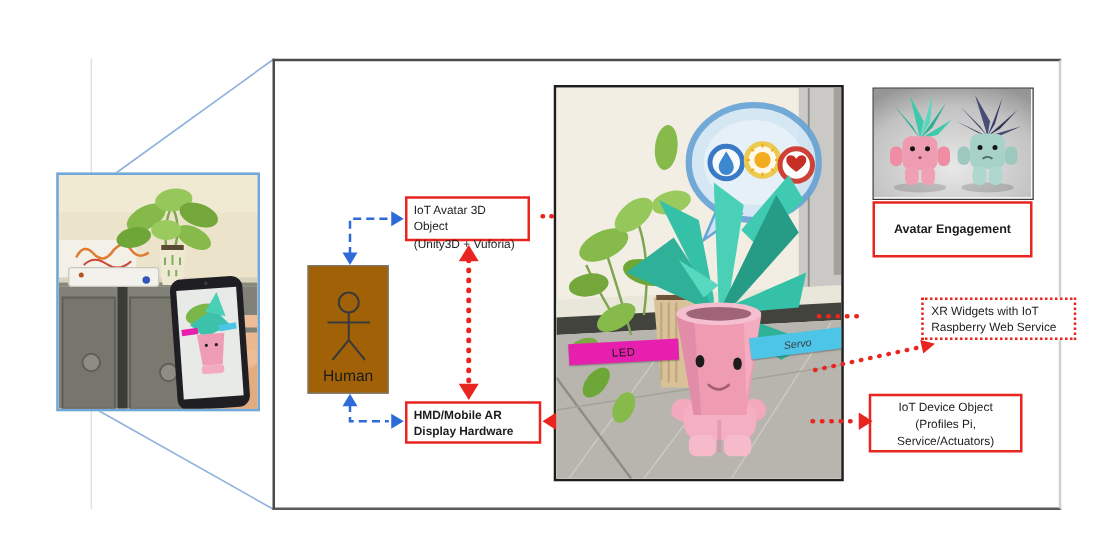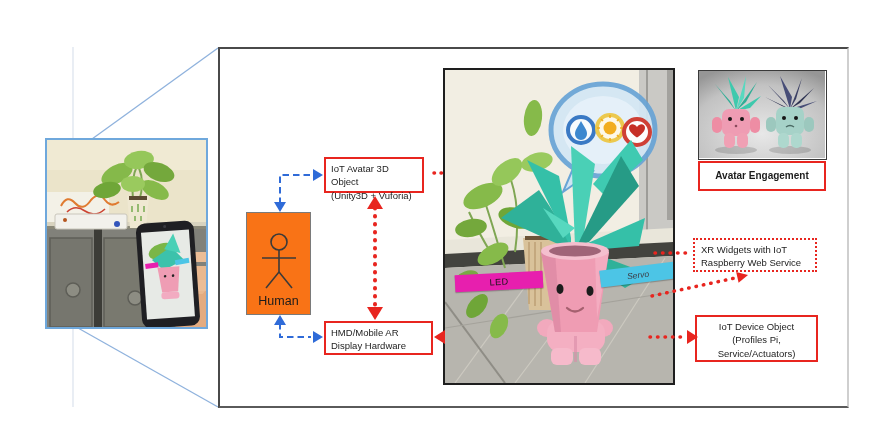--- a/index.html
+++ b/index.html
@@ -14,26 +14,26 @@
   .big-box{
     left:218px;top:47px;width:631px;height:361px;background:#ffffff;
     border-top:2px solid #4a4a4a;border-bottom:2px solid #5a5a5a;
     border-left:2px solid #4a4a4a;border-right:2px solid #cfcfcf;
     box-sizing:border-box;z-index:1;
   }
   
   .node{position:absolute;background:#ffffff;color:#1c1c1c;z-index:3;box-sizing:border-box;
         font-size:9.5px;line-height:1.4;padding:3px 5px;}
   .red-solid{border:2px solid #e8251f;}
-  .red-dotted{border:2px dotted #e8251f;}
+  .red-dotted{border:2px dotted #e8251f;margin-left:44px;}
   .node-iot-avatar{left:324px;top:157px;width:100px;height:36px;}
-  .node-hmd{left:324px;top:321px;width:109px;height:34px;}
+  .node-hmd{left:324px;top:321px;width:109px;height:34px;font-weight:bold;}
   .node-xr{left:693px;top:238px;width:124px;height:34px;padding:3px 6px;}
   .node-device{left:695px;top:315px;width:123px;height:47px;text-align:center;}
-  .node-profiles-label{left:698px;top:161px;width:128px;height:30px;text-align:center;
+  .node-profiles-label{left:698px;top:161px;width:128px;height:45px;text-align:center;
         font-weight:bold;font-size:10px;display:flex;flex-direction:column;justify-content:center;}
   .node-human{left:246px;top:212px;width:65px;height:103px;border:1.5px solid #7a7a7a;
         display:flex;flex-direction:column;align-items:center;justify-content:flex-end;
         padding:6px 0 4px 0;}
   .human-label{font-size:12.5px;color:#1c1c1c;margin-top:3px;}
   
   .left-photo{
     left:45px;top:138px;width:163px;height:191px;border:2px solid #6fa8dc;
     box-sizing:border-box;overflow:hidden;z-index:2;background:#ebe4ca;
   }
@@ -267,21 +267,21 @@
       <path d="M87,56 q4,-3 8,0" stroke="#4a6a63" stroke-width="1.4" fill="none"></path>
     </g>
   </svg>
 </div>
 
 <div class="node red-solid node-iot-avatar">
   <div>IoT Avatar 3D Object</div>
   <div>(Unity3D + Vuforia)</div>
 </div>
 
-<div class="node node-human" style="background:#f97316;">
+<div class="node node-human" style="background:#a16207;">
   <svg width="42" height="58" viewBox="0 0 42 58">
     <circle cx="21" cy="10" r="8" stroke="#3a3a3a" stroke-width="1.6" fill="none"></circle>
     <line x1="21" y1="18" x2="21" y2="40" stroke="#3a3a3a" stroke-width="1.6"></line>
     <line x1="4" y1="26" x2="38" y2="26" stroke="#3a3a3a" stroke-width="1.6"></line>
     <line x1="21" y1="40" x2="8" y2="56" stroke="#3a3a3a" stroke-width="1.6"></line>
     <line x1="21" y1="40" x2="34" y2="56" stroke="#3a3a3a" stroke-width="1.6"></line>
   </svg>
   <div class="human-label">Human</div>
 </div>
 

